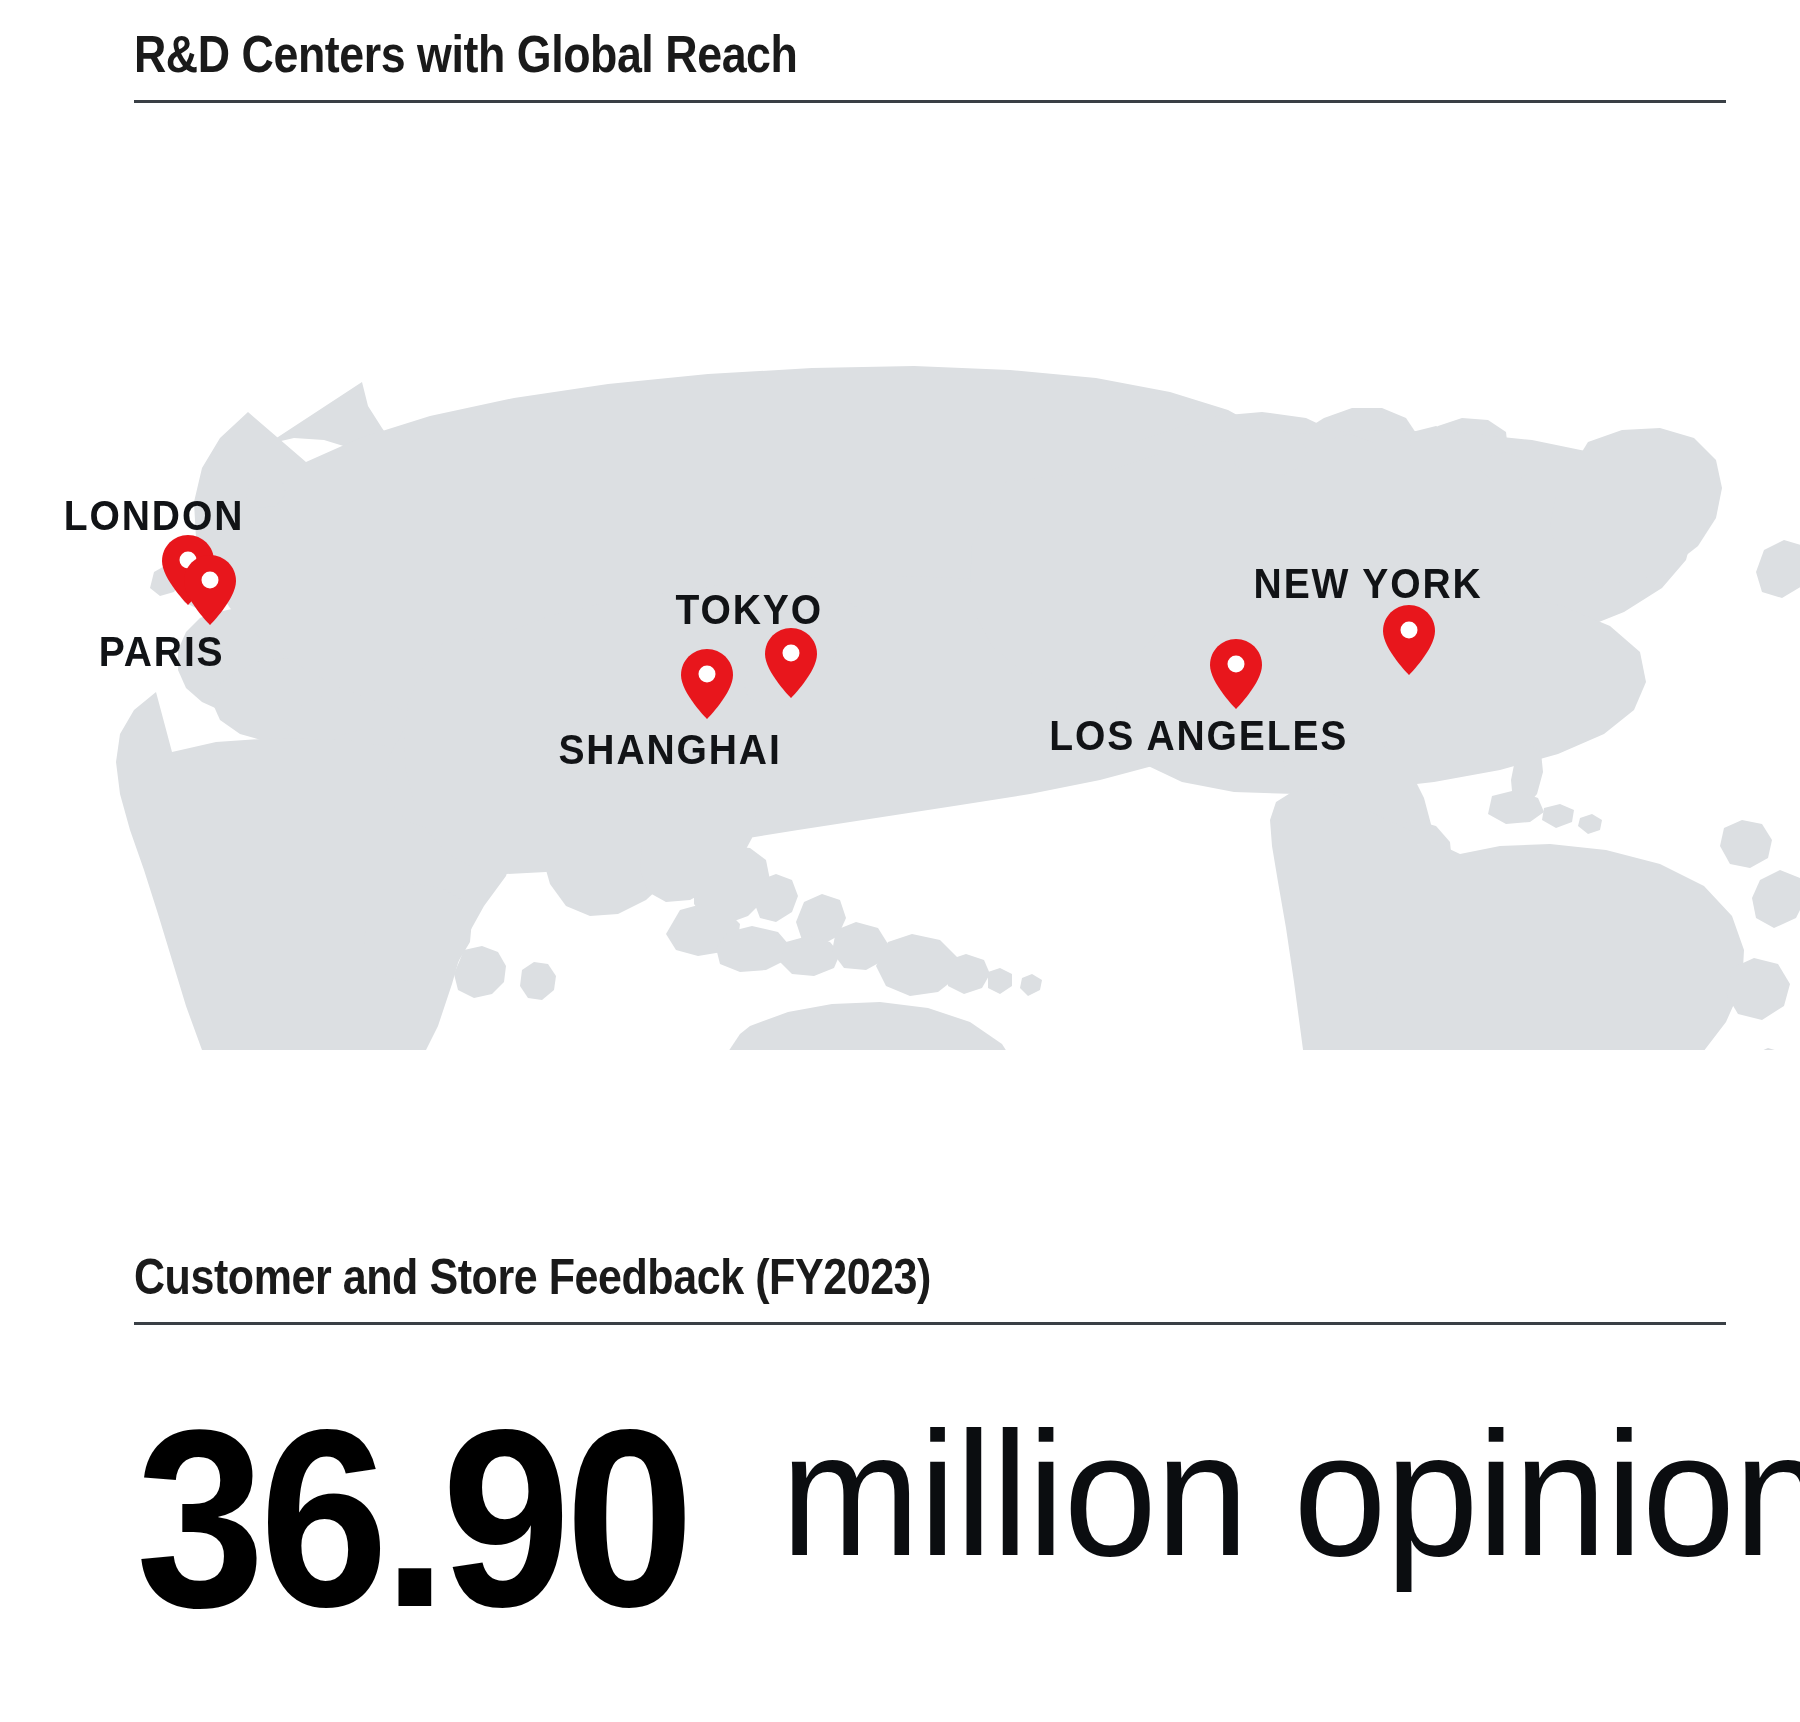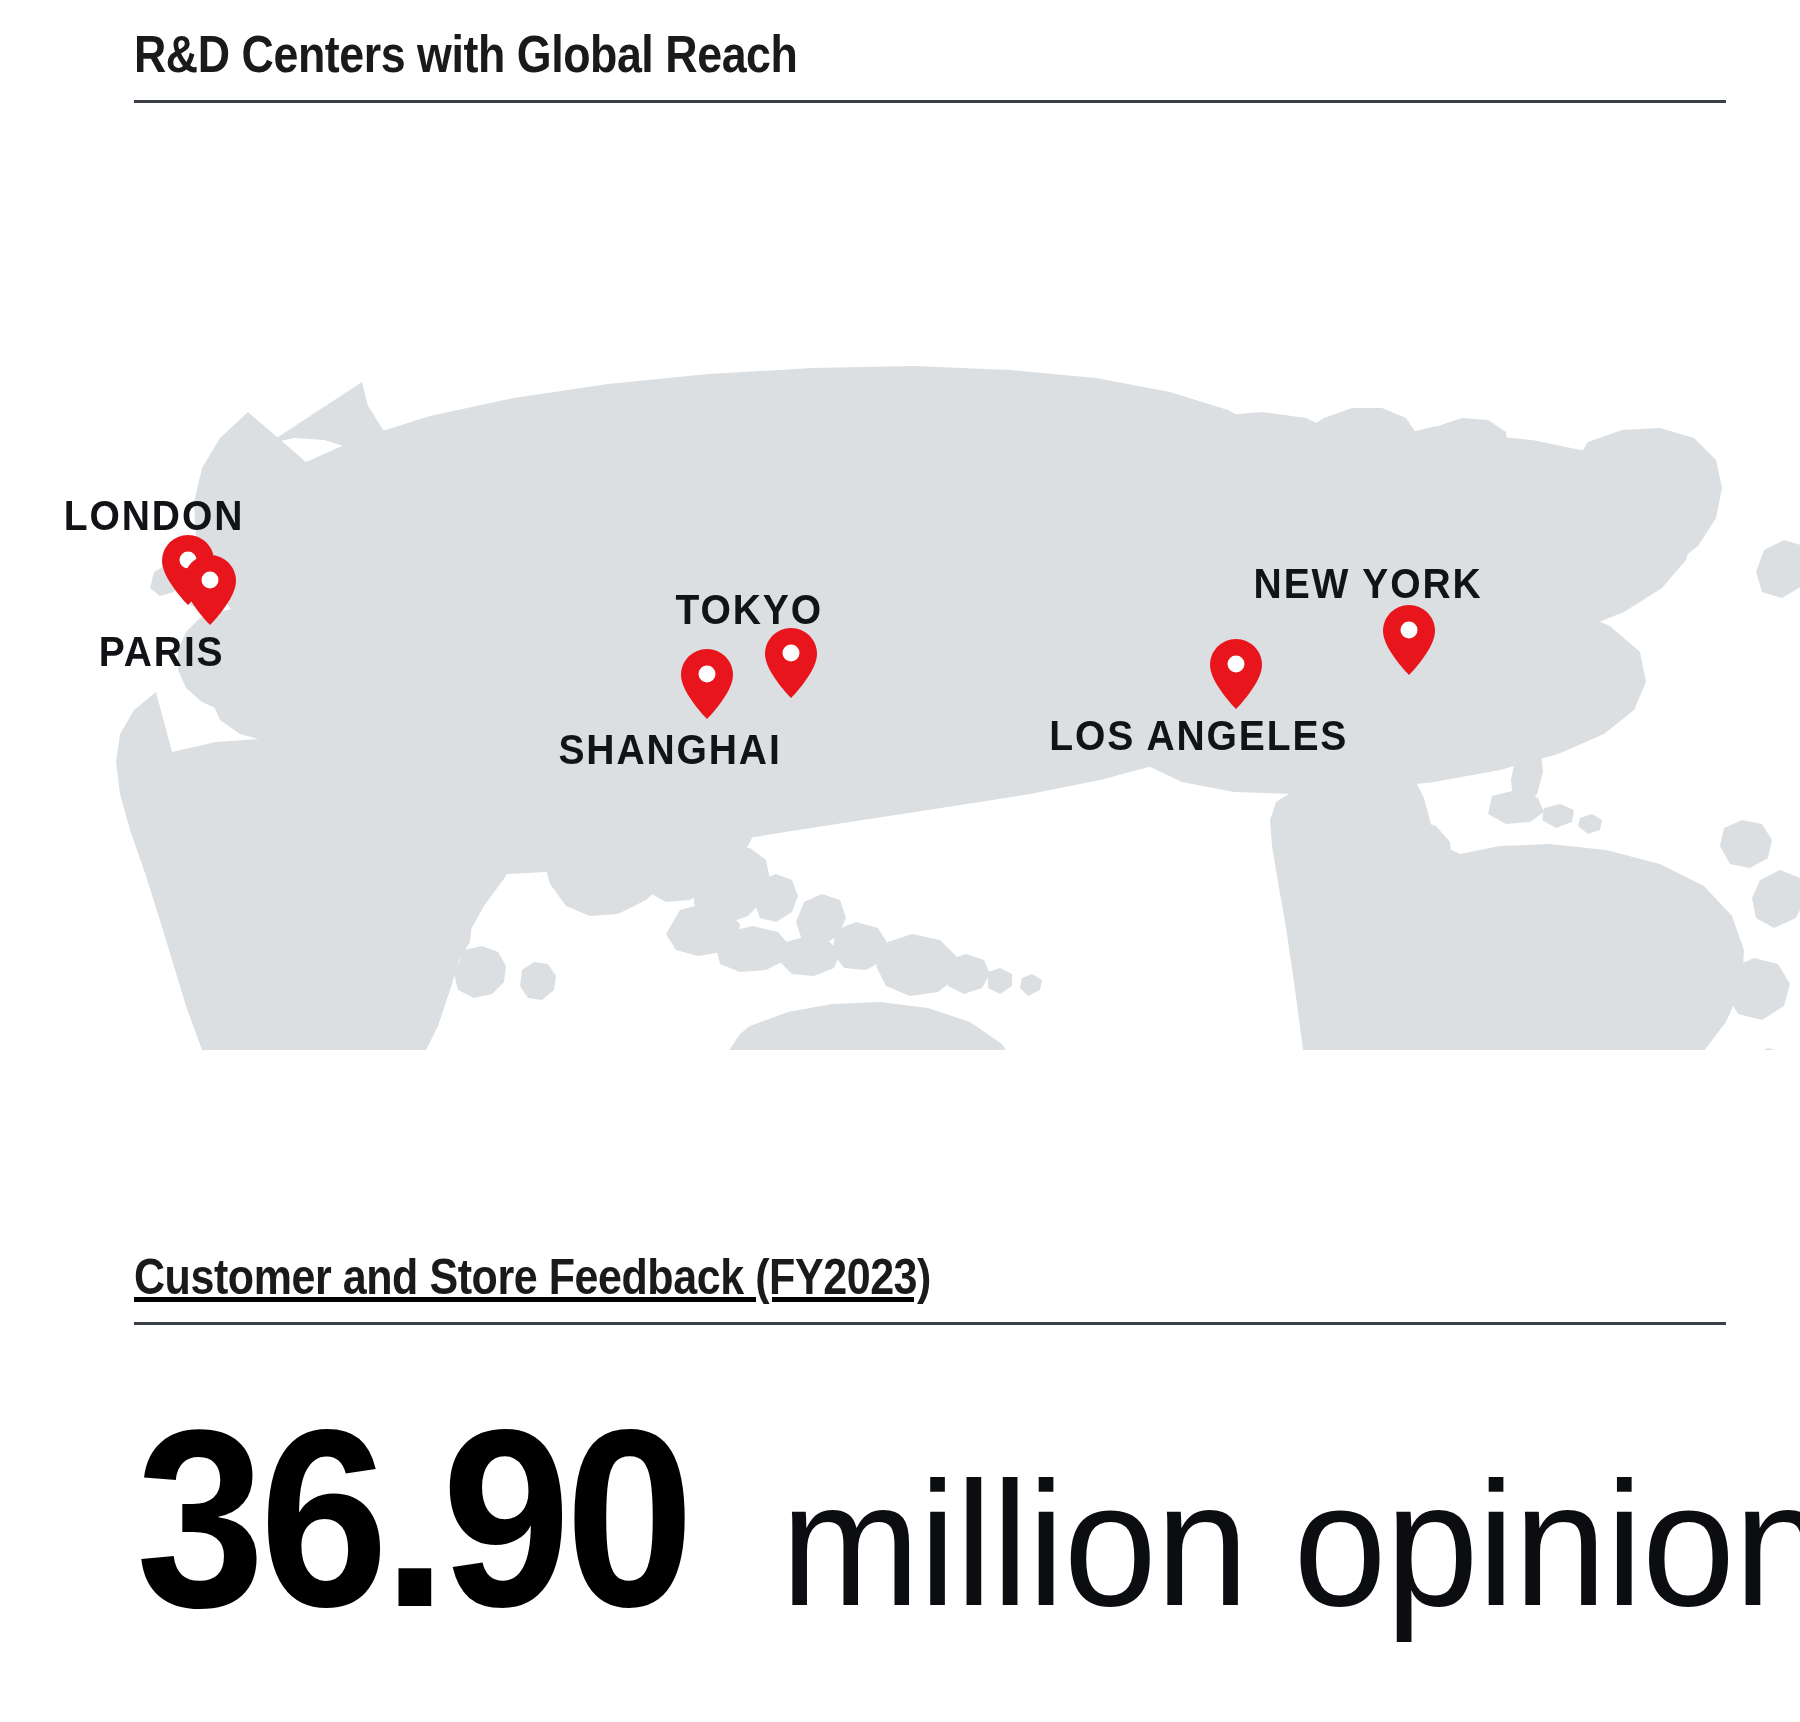--- a/index.html
+++ b/index.html
@@ -34,21 +34,21 @@
   }
   .section-head .rule {
     border-top: 3px solid #3a3f45;
     width: 1592px;
   }
 
   #head-rd { top: 22px; }
   #head-rd .heading { font-size: 52px; line-height: 64px; }
   #head-rd .rule { margin-top: 14px; }
 
-  #head-feedback { top: 1246px; text-decoration: underline; }
+  #head-feedback { top: 1246px; }
   #head-feedback .heading { font-size: 50px; line-height: 62px; }
   #head-feedback .rule { margin-top: 14px; }
 
   
   #map-region {
     position: absolute;
     left: 60px;
     top: 190px;
     width: 1740px;
     height: 860px;
@@ -85,21 +85,21 @@
   }
 
   
   #stat-row {
     position: absolute;
     left: 112px;
     top: 1404px;
     width: 1650px;
     height: 230px;
     display: flex;
-    align-items: flex-end;
+    align-items: flex-start;
     white-space: nowrap;
   }
   #stat-value {
     font-family: "Liberation Sans Narrow", "Liberation Sans", sans-serif;
     font-weight: bold;
     font-size: 252px;
     line-height: 230px;
     letter-spacing: -6px;
     color: #000000;
     transform: scaleX(0.92);

